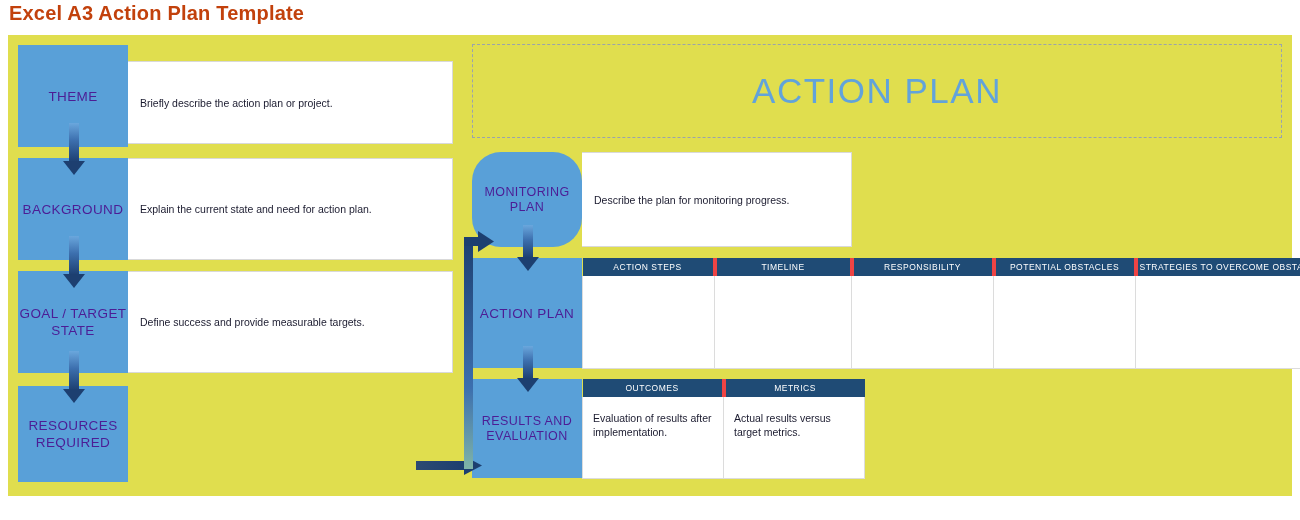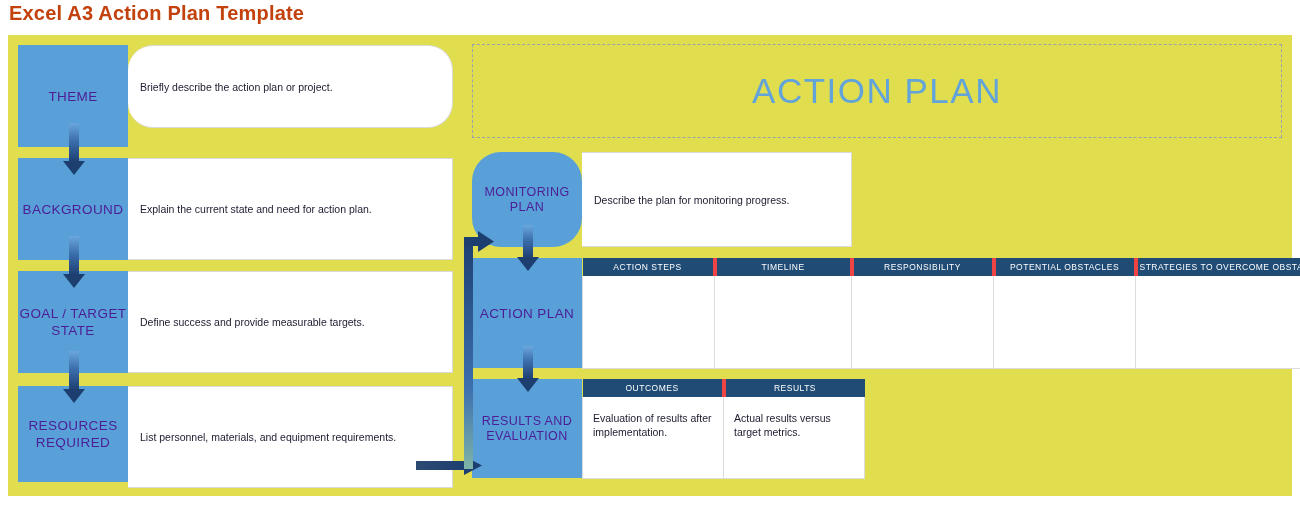--- a/index.html
+++ b/index.html
@@ -78,43 +78,40 @@
 </head>
 <body>
 
 <div id="page-title">Excel A3 Action Plan Template</div>
 
 <div id="canvas">
 
   <div class="lbl" style="left:10px;top:10px;width:110px;height:102px;">
     <span>THEME</span>
   </div>
-  <div class="white" style="left:120px;top:10px;width:325px;height:83px;border-radius:25px;">
+  <div class="white" style="left:120px;top:26px;width:325px;height:83px;">
     <div class="body">Briefly describe the action plan or project.</div>
   </div>
 
   <div class="lbl" style="left:10px;top:123px;width:110px;height:102px;">
     <span>BACKGROUND</span>
   </div>
   <div class="white" style="left:120px;top:123px;width:325px;height:102px;">
     <div class="body">Explain the current state and need for action plan.</div>
   </div>
 
   <div class="lbl" style="left:10px;top:236px;width:110px;height:102px;">
     <span>GOAL / TARGET STATE</span>
   </div>
   <div class="white" style="left:120px;top:236px;width:325px;height:102px;">
     <div class="body">Define success and provide measurable targets.</div>
   </div>
 
   <div class="lbl" style="left:10px;top:351px;width:110px;height:96px;">
     <span>RESOURCES REQUIRED</span>
-  </div>
-  <div class="white" style="left:120px;top:351px;width:325px;height:102px;">
-    <div class="body">List personnel, materials, and equipment requirements.</div>
   </div>
 
   <div class="arrow-down" style="left:55px;top:88px;height:52px;">
       <span class="shaft"></span>
       <span class="head"></span>
     </div>
   <div class="arrow-down" style="left:55px;top:201px;height:52px;">
       <span class="shaft"></span>
       <span class="head"></span>
     </div>
@@ -160,21 +157,21 @@
   </table>
 
   <div class="lbl small" style="left:464px;top:344px;width:110px;height:99px;">
     <span>RESULTS AND EVALUATION</span>
   </div>
 
   <table class="tbl" style="left:574px;top:344px;width:270px;">
     <thead>
       <tr>
         <th style="width:135px;text-align:center;">OUTCOMES</th>
-        <th style="width:135px;">RESULTS</th>
+        <th style="width:135px;">METRICS</th>
       </tr>
     </thead>
     <tbody>
       <tr style="height:81px;">
         <td>Evaluation of results after implementation.</td>
         <td>Actual results versus target metrics.</td>
       </tr>
     </tbody>
   </table>
 

